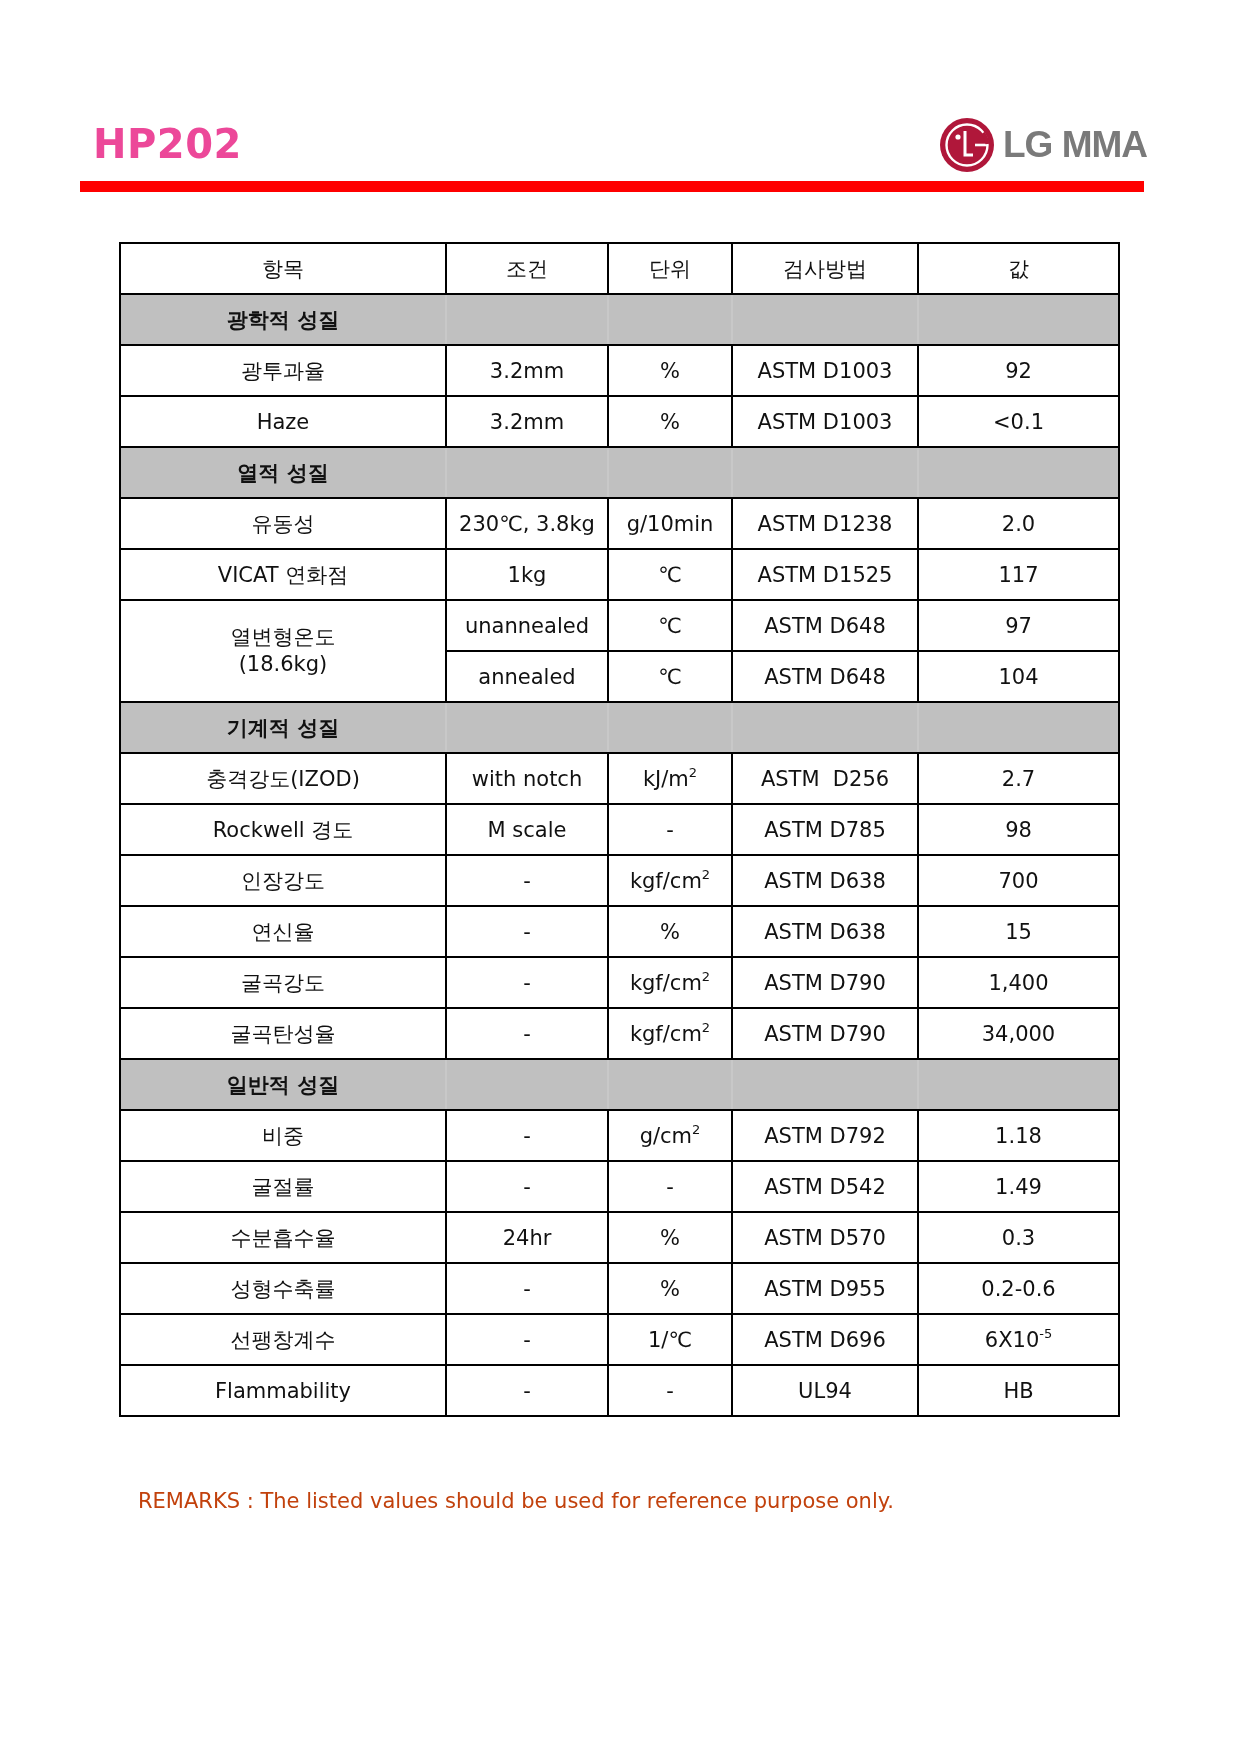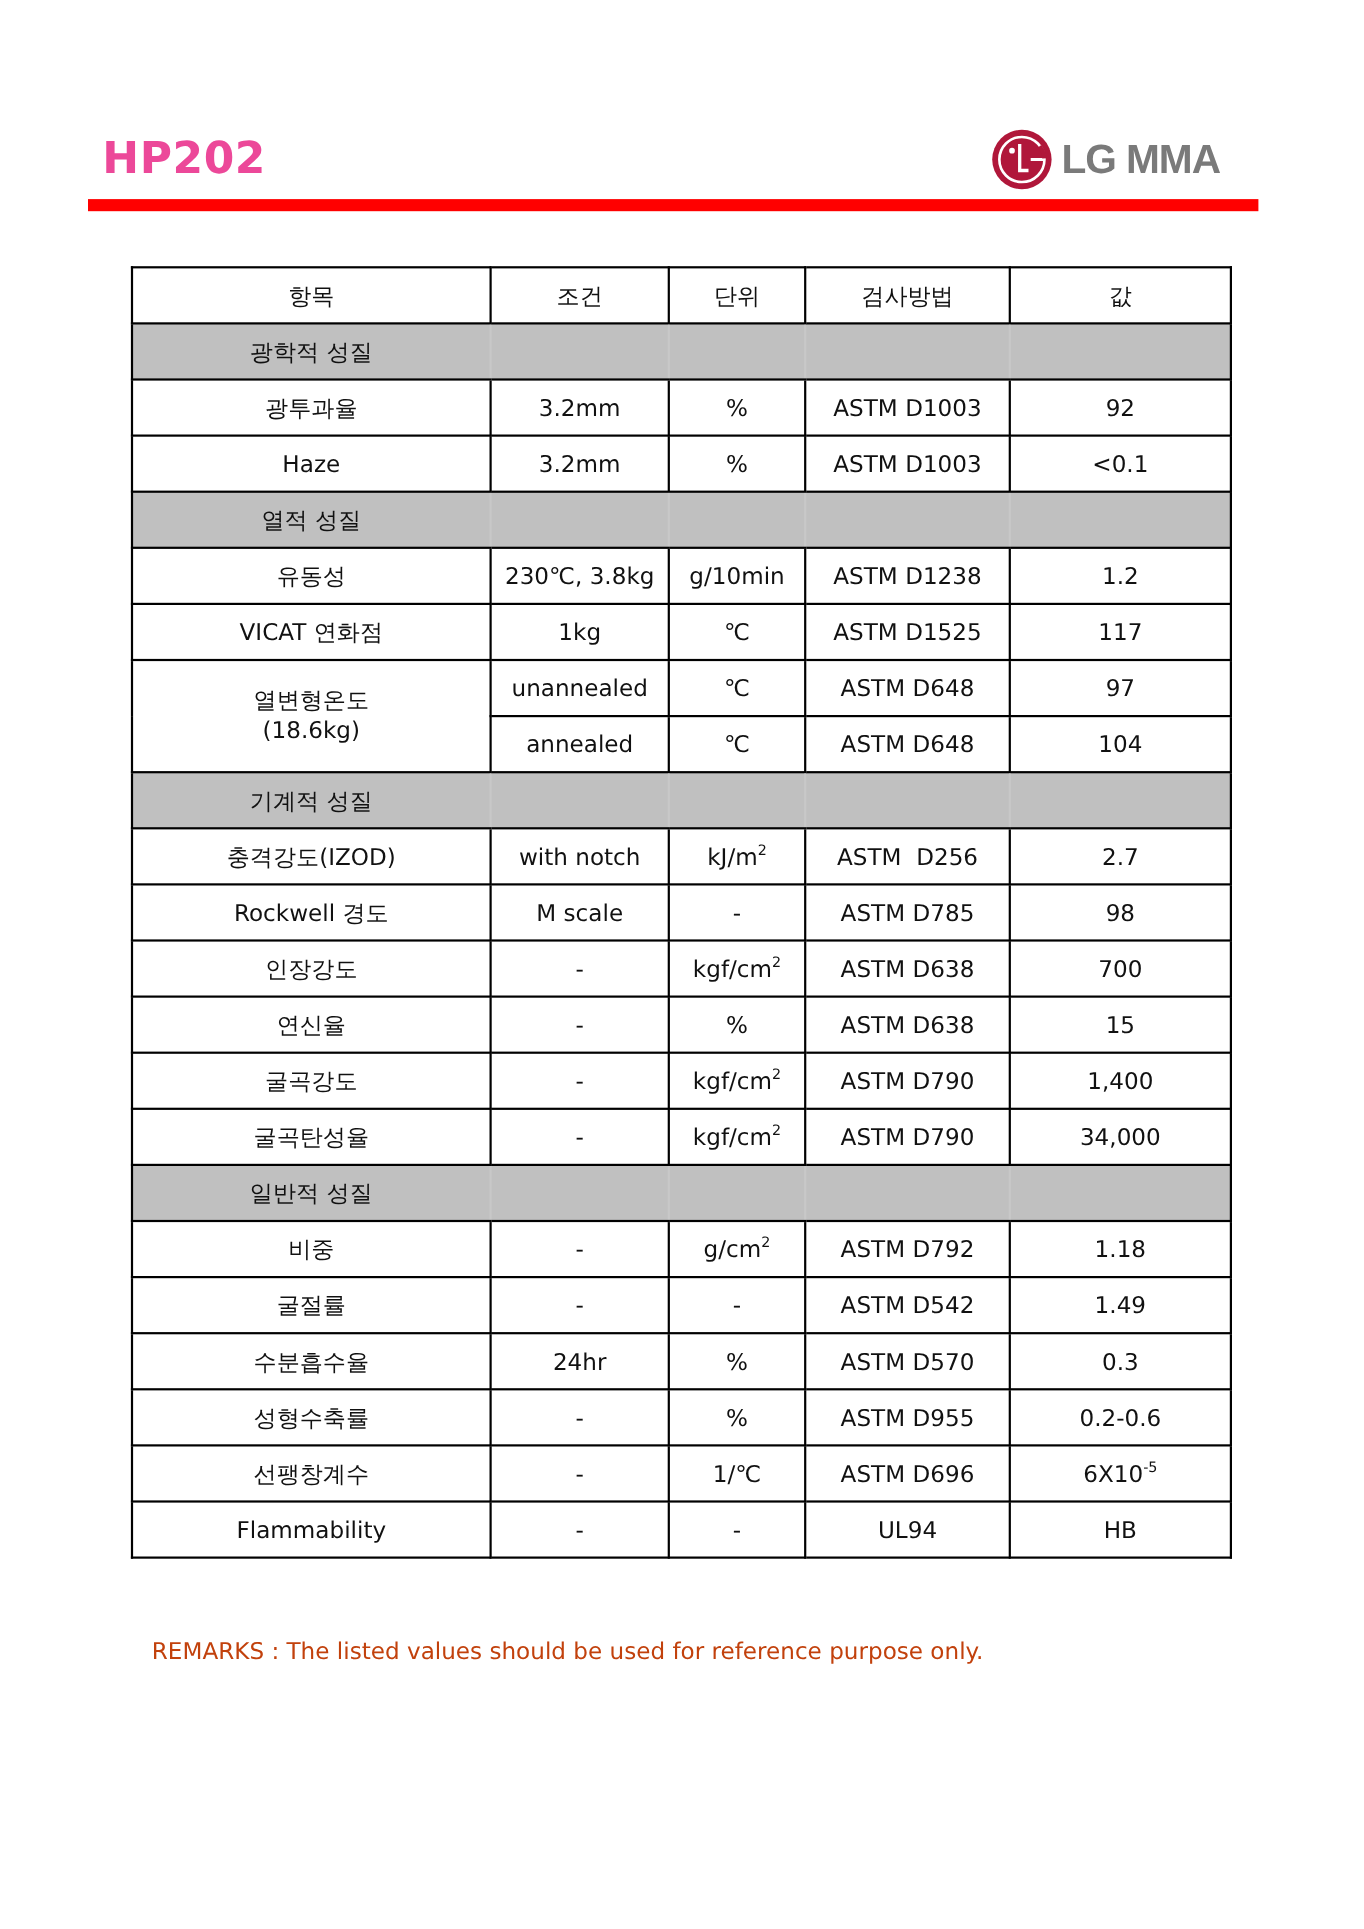--- a/index.html
+++ b/index.html
@@ -7,40 +7,40 @@
     width: 1240px; height: 1754px; position: relative; overflow: hidden;
     font-family: "DejaVu Sans", "Liberation Sans", sans-serif;
     color: #111;
   }
   .title {
     position: absolute; left: 93px; top: 120px;
     font-family: "DejaVu Sans", sans-serif; font-weight: bold;
     font-size: 40px; line-height: 48px; color: #ec4899;
     letter-spacing: 0.5px;
   }
-  .logo { position: absolute; left: 899px; top: 114px; width: 230px; height: 62px; }
+  .logo { position: absolute; left: 937px; top: 114px; width: 230px; height: 62px; }
   .logo-mark { position: absolute; left: 2px; top: 3px; width: 56px; height: 56px; }
   .logo-text {
     position: absolute; left: 66px; top: 6px;
     font-family: "Liberation Sans", sans-serif; font-weight: bold;
     font-size: 37px; line-height: 50px; color: #7a7a7a; letter-spacing: -1px;
   }
   .rule { position: absolute; left: 80px; top: 181px; width: 1064px; height: 11px; background: #ff0000; }
 
   table.spec {
     position: absolute; left: 119px; top: 242px;
     width: 999px; border-collapse: collapse; table-layout: fixed;
   }
   table.spec td {
     border: 2.5px solid #000; height: 49px; padding: 0;
     text-align: center; vertical-align: middle;
     font-size: 21px; color: #111;
   }
   table.spec tr.section td { background: #c0c0c0; border-left-color: #c8c8c8; border-right-color: #c8c8c8; }
-  table.spec tr.section td:first-child { border-left-color: #000; font-weight: normal; }
+  table.spec tr.section td:first-child { border-left-color: #000; font-weight: bold; }
   table.spec tr.section td:last-child { border-right-color: #000; }
   sup.s { font-size: 13px; vertical-align: 9px; line-height: 0; }
   .remarks {
     position: absolute; left: 138px; top: 1489px;
     font-size: 21px; color: #c2410c;
   }
   .hdt-label { display: block; line-height: 27px; text-align: center; }
 </style>
 </head>
 <body>
@@ -107,21 +107,21 @@
         <td></td>
         <td></td>
         <td></td>
         <td></td>
   </tr>
   <tr>
     <td>유동성</td>
     <td>230℃, 3.8kg</td>
     <td>g/10min</td>
     <td>ASTM D1238</td>
-    <td>1.2</td>
+    <td>2.0</td>
   </tr>
   <tr>
     <td>VICAT 연화점</td>
     <td>1kg</td>
     <td>℃</td>
     <td>ASTM D1525</td>
     <td>117</td>
   </tr>
   <tr>
     <td rowspan="2">

